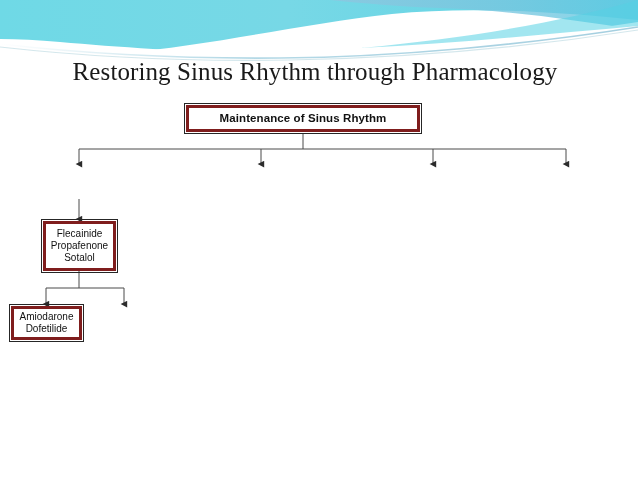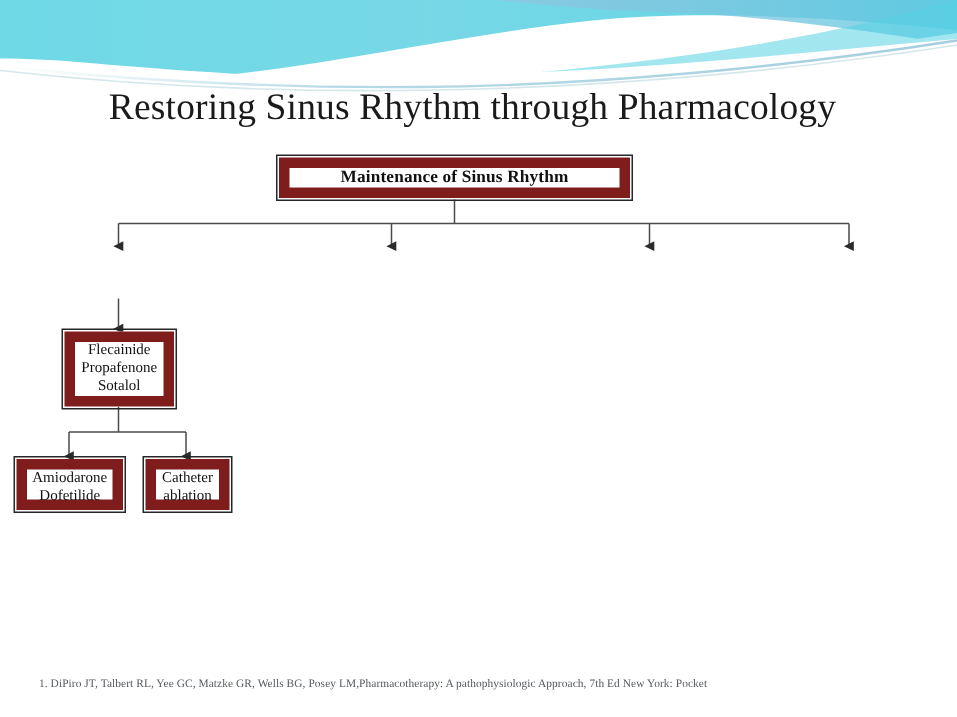--- a/index.html
+++ b/index.html
@@ -51,28 +51,28 @@
     top: 96px;
     width: 638px;
     height: 260px;
   }
   .chart svg { display: block; }
 
   .node {
     position: absolute;
     box-sizing: border-box;
     background: #ffffff;
-    border: 7px solid #7f1d1d;
+    border: 3px solid #7f1d1d;
     outline: 1px solid #262626;
     outline-offset: 1px;
     display: flex;
-    align-items: flex-start;
+    align-items: center;
     justify-content: center;
     text-align: center;
-    font-family: Liberation Serif, serif;
+    font-family: Liberation Sans, sans-serif;
     color: #111111;
     line-height: 1.18;
   }
   .node.root {
     font-weight: bold;
     font-size: 11.5px;
     letter-spacing: 0.1px;
   }
   .node.branch {
     font-size: 10px;
@@ -174,26 +174,19 @@
       </span>
     </div>
 
     <div class="node branch" style="left:11px; top:210px; width:71px; height:34px;">
       <span class="lines">
         <span class="lines">Amiodarone</span>
         <span class="lines">Dofetilide</span>
       </span>
     </div>
 
-    <div class="node branch" style="left:97px; top:210px; width:56px; height:34px;">
-      <span class="lines">
-        <span class="lines">Catheter</span>
-        <span class="lines">ablation</span>
-      </span>
-    </div>
 
   </div>
 
   <div class="footnote">
-    <div>1. DiPiro JT, Talbert RL, Yee GC, Matzke GR, Wells BG, Posey LM,Pharmacotherapy: A pathophysiologic Approach, 7th Ed New York: Pocket</div>
   </div>
 
 </div>
 
 </body></html>

